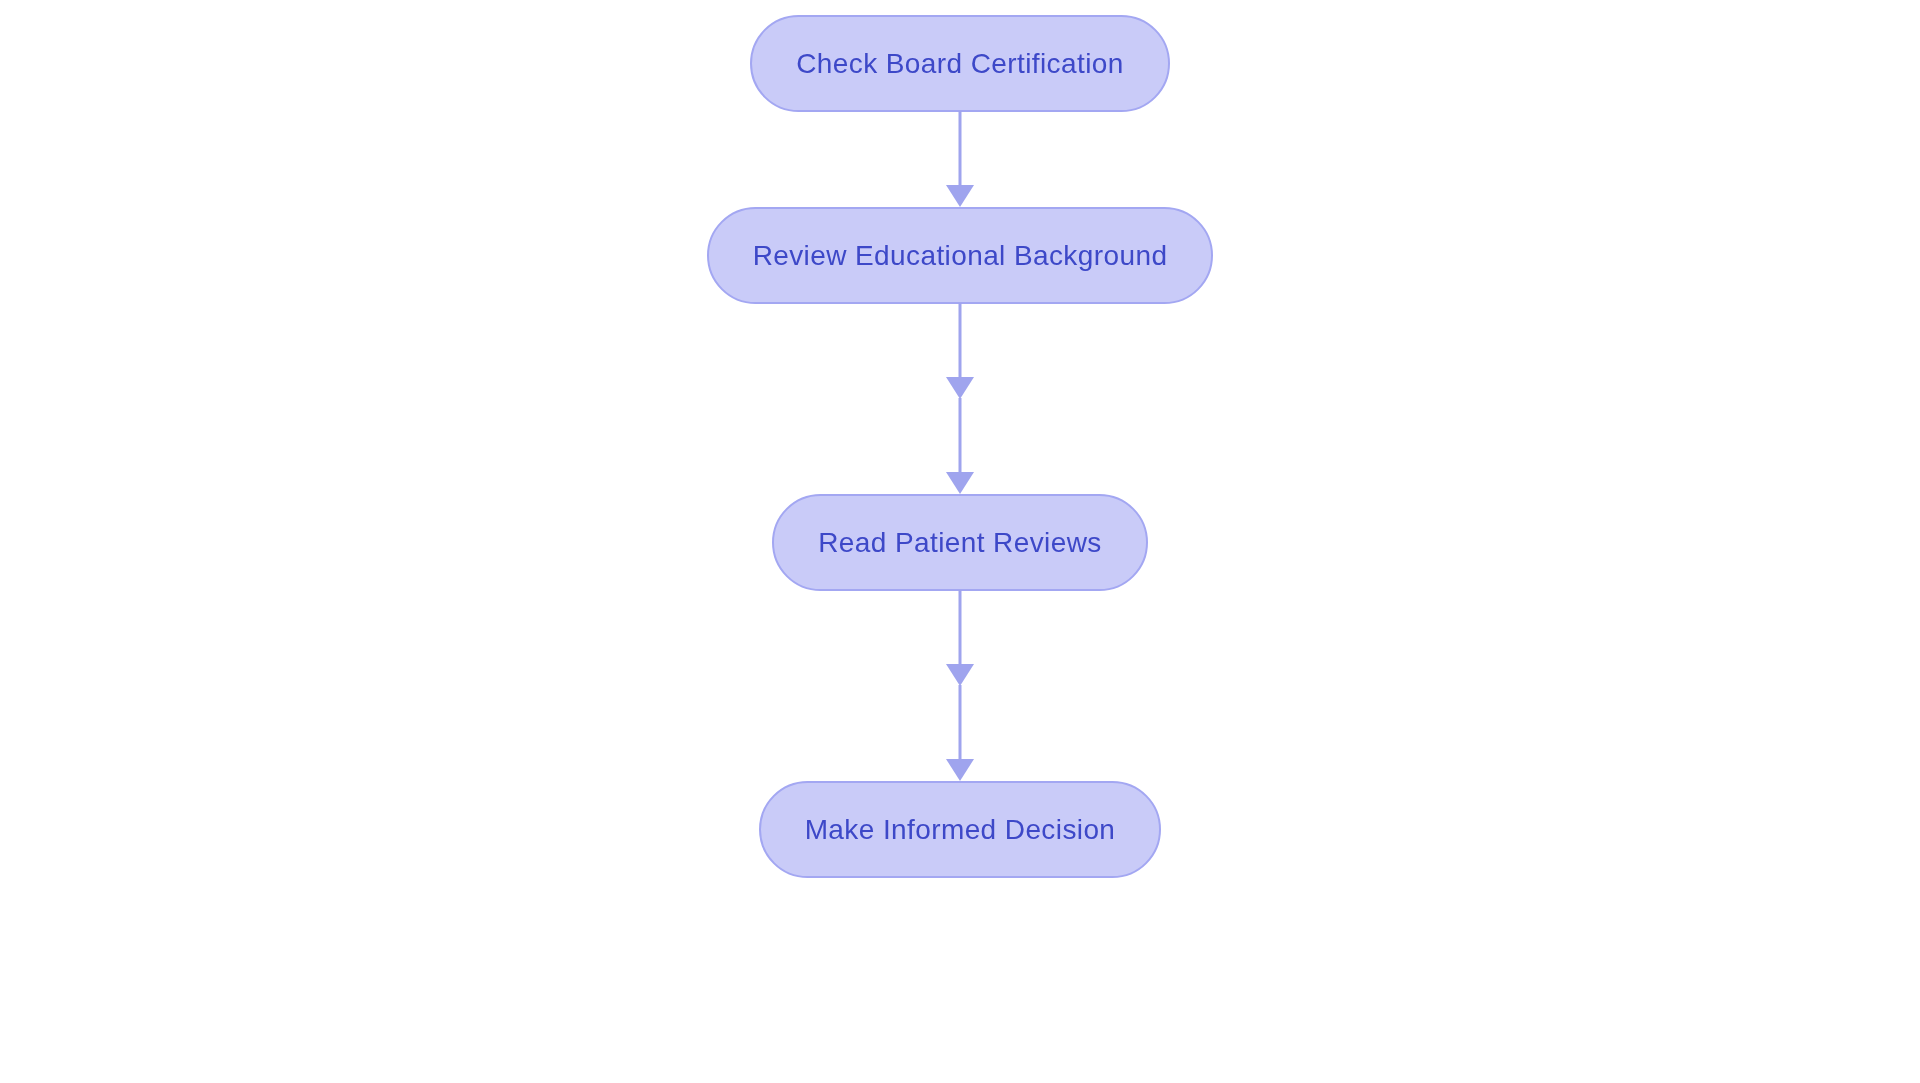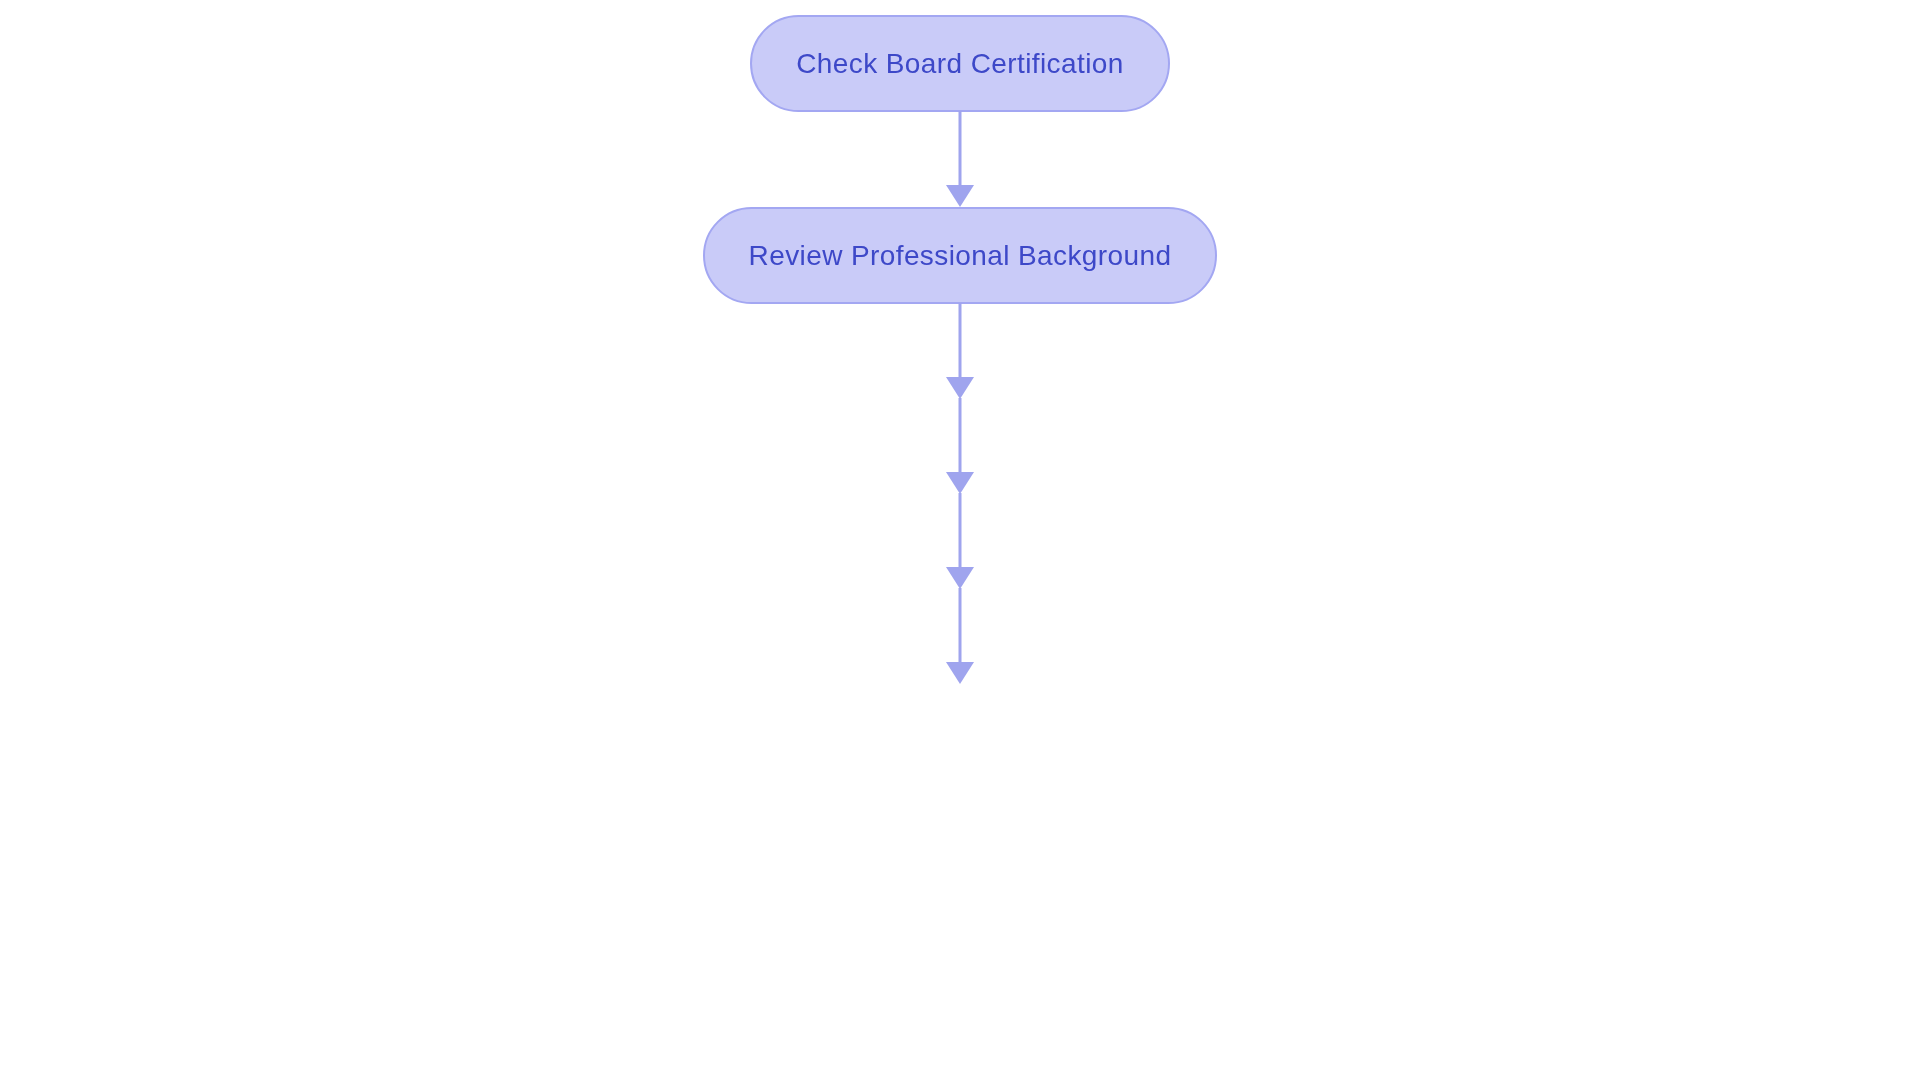--- a/index.html
+++ b/index.html
@@ -76,40 +76,46 @@
   <div class="node">
     <span>Check Board Certification</span>
   </div>
 
   <div class="connector">
     <div class="line"></div>
     <div class="head"></div>
   </div>
 
   <div class="node">
-    <span>Review Professional Background</span>
+    <span>Review Educational Background</span>
   </div>
 
   <div class="connector">
     <div class="line"></div>
     <div class="head"></div>
   </div>
 
 
   <div class="connector">
     <div class="line"></div>
     <div class="head"></div>
   </div>
 
+  <div class="node">
+    <span>Read Patient Reviews</span>
+  </div>
 
   <div class="connector">
     <div class="line"></div>
     <div class="head"></div>
   </div>
 
 
   <div class="connector">
     <div class="line"></div>
     <div class="head"></div>
   </div>
 
+  <div class="node">
+    <span>Make Informed Decision</span>
+  </div>
 
 </div>
 
 </body></html>

